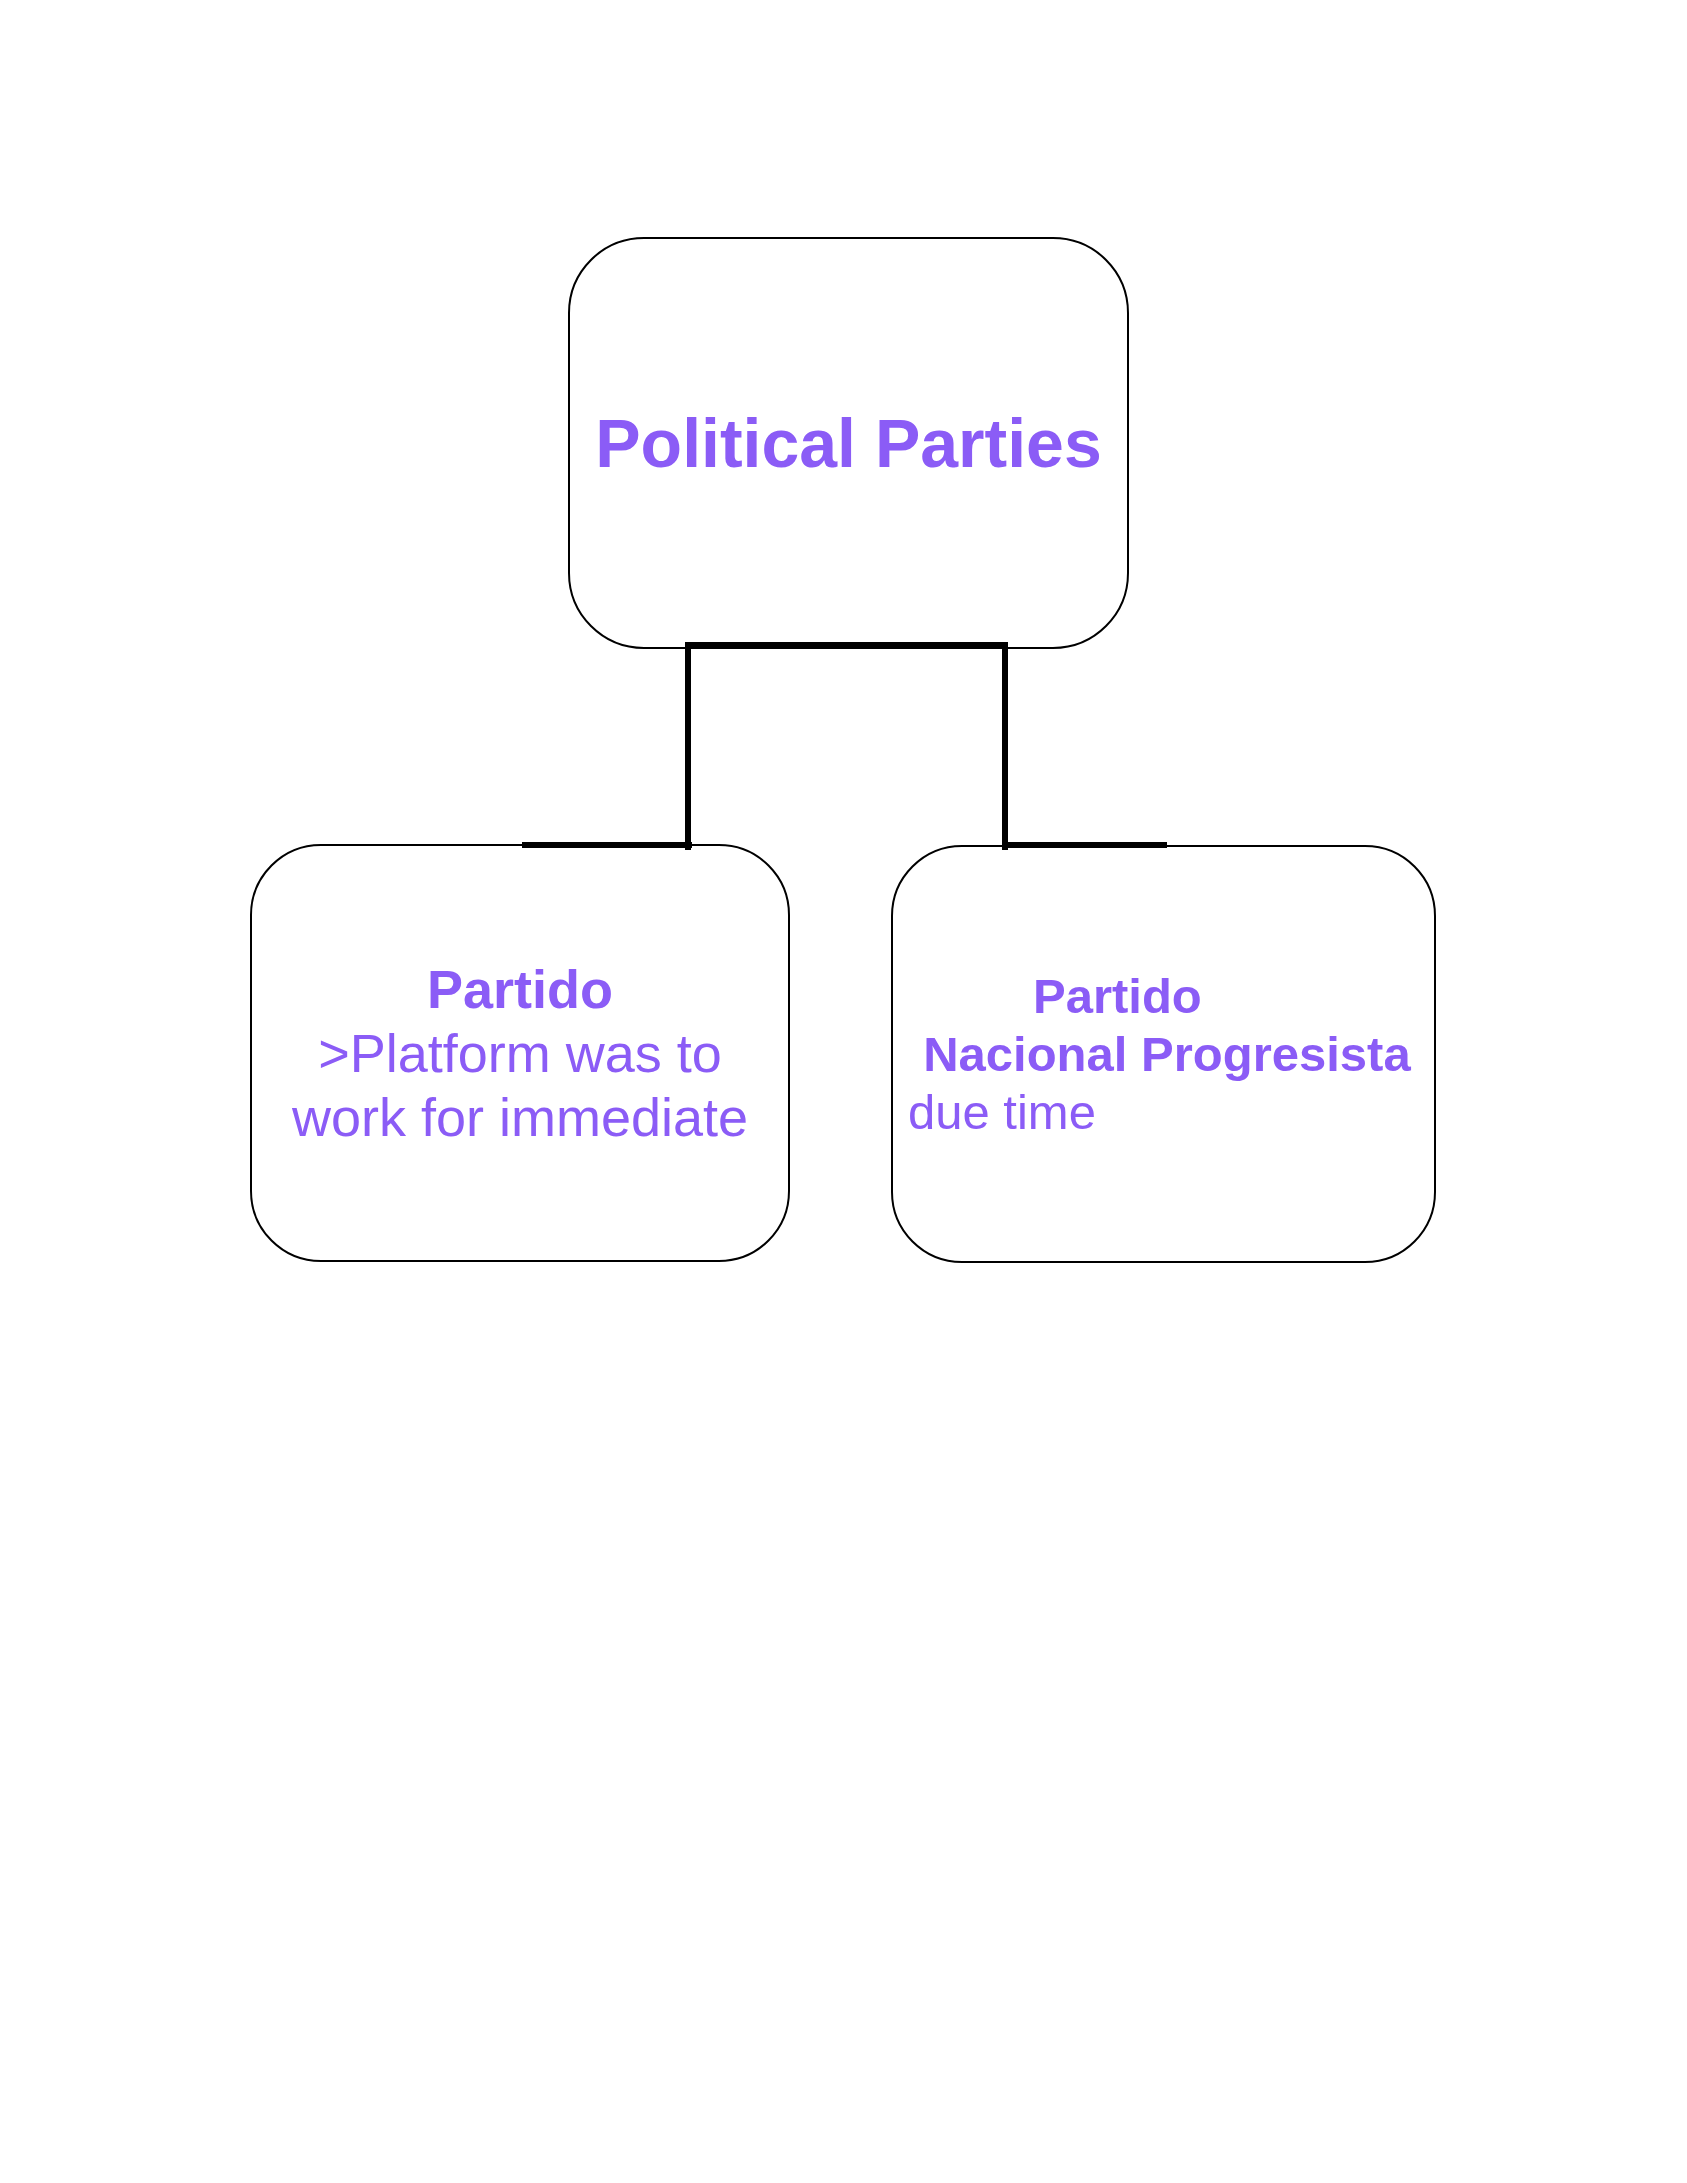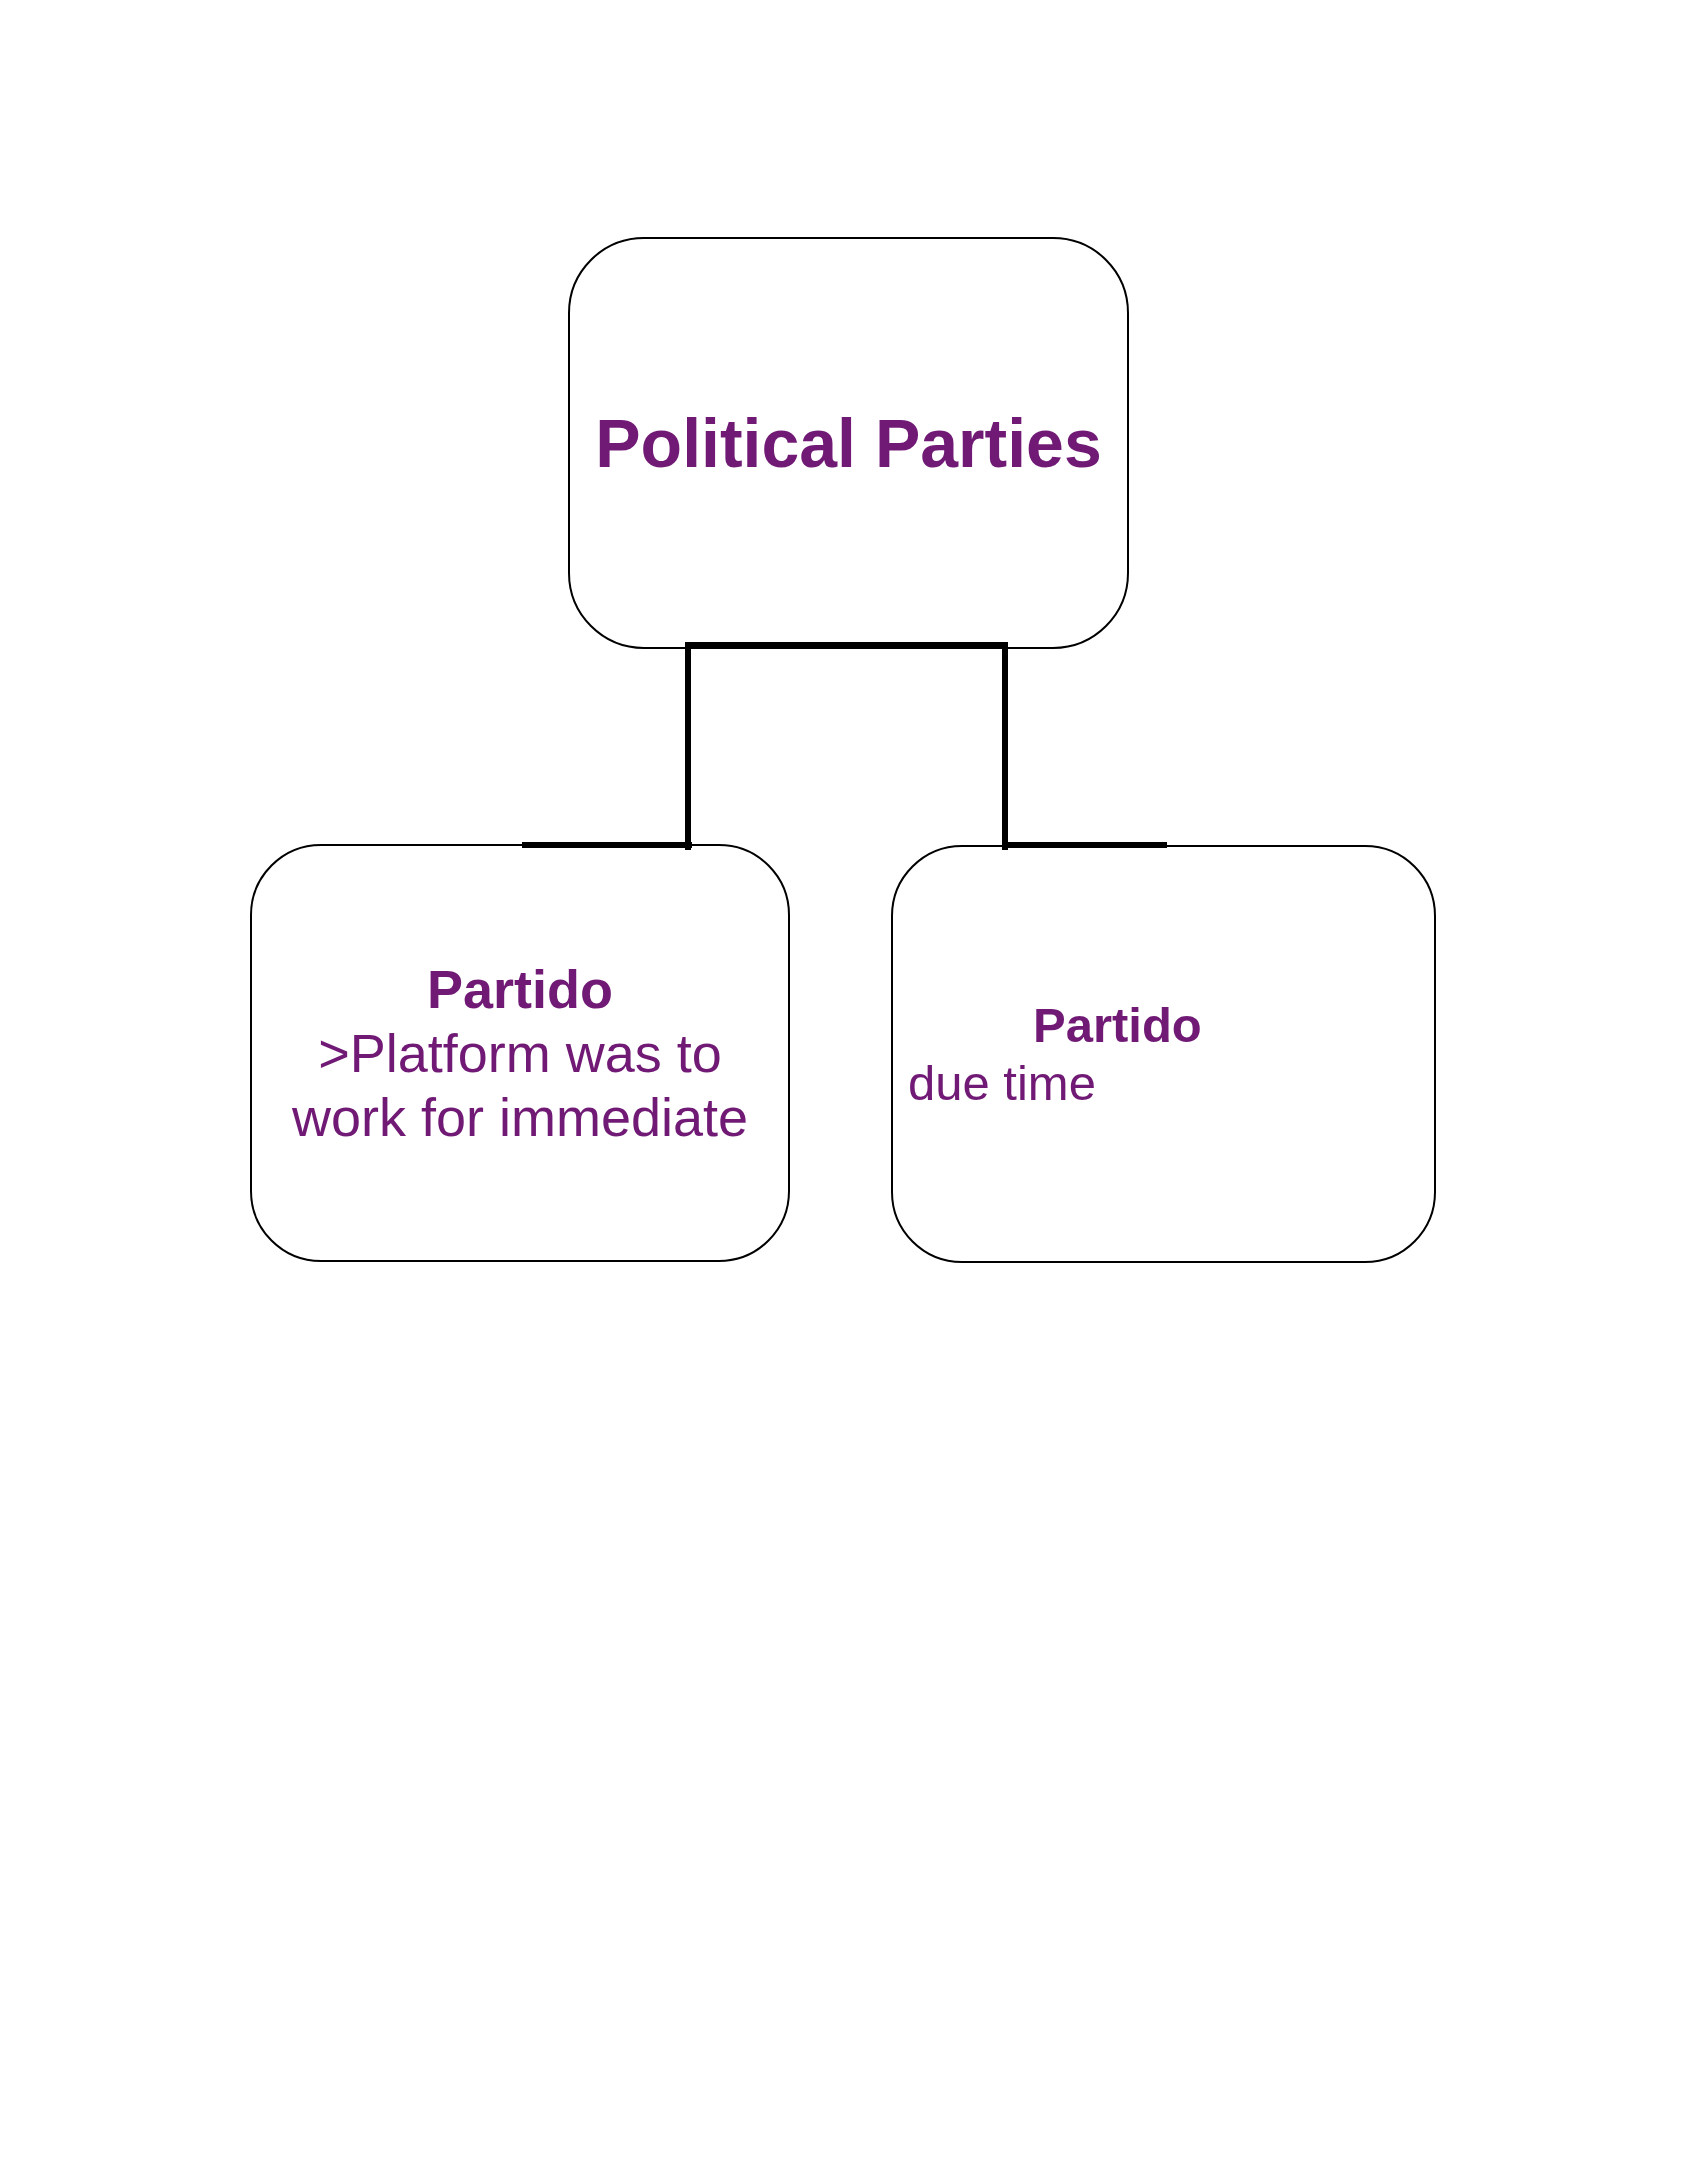--- a/index.html
+++ b/index.html
@@ -6,21 +6,21 @@
     margin: 0;
     padding: 0;
     background: #ffffff;
   }
   .canvas {
     position: relative;
     width: 1687px;
     height: 1745px;
     background: #ffffff;
     font-family: "Liberation Sans", sans-serif;
-    color: #701a75;
+    color: #8b5cf6;
     overflow: hidden;
   }
   .node {
     position: absolute;
     box-sizing: border-box;
     background: #ffffff;
     border: 2.5px solid #000000;
     display: flex;
     flex-direction: column;
     justify-content: center;
@@ -129,17 +129,18 @@
   </div>
 
   <div class="node node-left">
     <div class="line bold">Partido</div>
     <div class="line">&gt;Platform was to</div>
     <div class="line">work for immediate</div>
   </div>
 
   <div class="node node-right">
     <div class="line bold centered shift-left">Partido</div>
+    <div class="line bold centered">Nacional Progresista</div>
     <div class="line">due time</div>
   </div>
 
 </div>
 
 
 </body></html>

